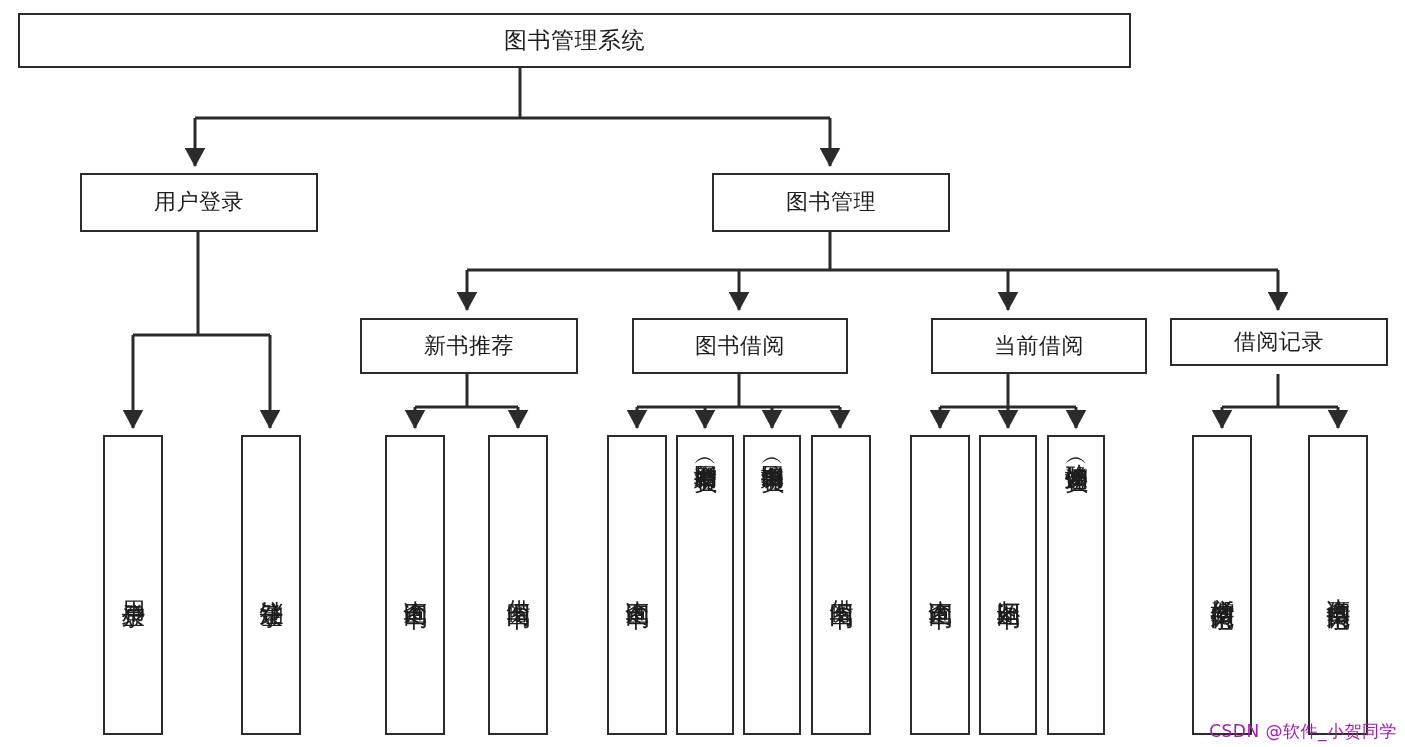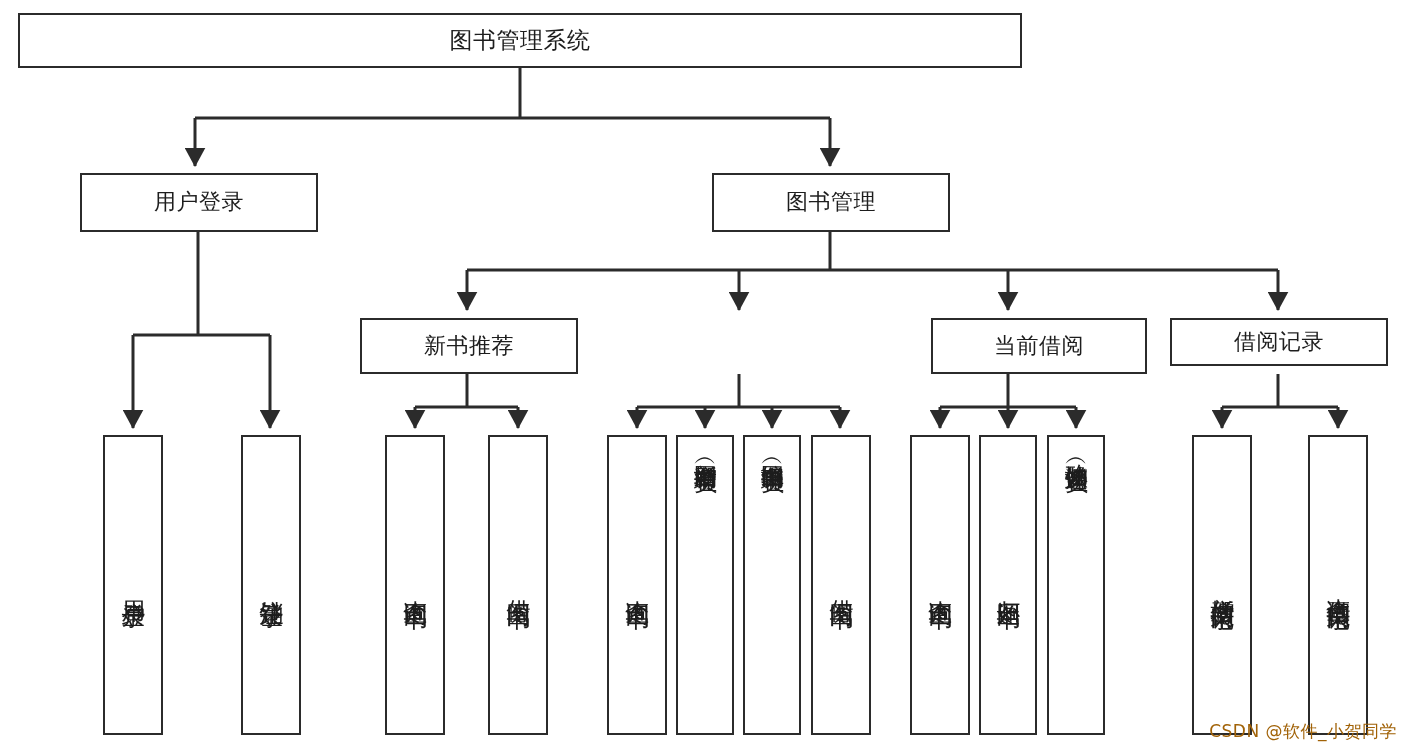--- a/index.html
+++ b/index.html
@@ -66,21 +66,21 @@
   }
   .node.v.mid {
     align-items: center;
     padding-top: 0;
   }
   #watermark {
     position: absolute;
     right: 8px;
     bottom: 4px;
     font-size: 17px;
-    color: #a16207;
+    color: #a21caf;
     letter-spacing: 0.5px;
     z-index: 3;
     white-space: nowrap;
   }
 </style>
 </head>
 <body>
 
 <div id="canvas">
 
@@ -127,34 +127,37 @@
       <path d="M 1008 407 L 1008 428" marker-end="url(#arw)"></path>
       <path d="M 1076 407 L 1076 428" marker-end="url(#arw)"></path>
 
       <path d="M 1278 374 L 1278 407"></path>
       <path d="M 1222 407 L 1338 407"></path>
       <path d="M 1222 407 L 1222 428" marker-end="url(#arw)"></path>
       <path d="M 1338 407 L 1338 428" marker-end="url(#arw)"></path>
     </g>
   </svg>
 
-  <div class="node h root" style="left:18px; top:13px; width:1004px; height:55px;">
+  <div class="node h root" style="left:18px; top:13px; width:1113px; height:55px;">
     <span class="label">图书管理系统</span>
   </div>
 
   <div class="node h" style="left:80px; top:173px; width:238px; height:59px;">
     <span class="label">用户登录</span>
   </div>
   <div class="node h" style="left:712px; top:173px; width:238px; height:59px;">
     <span class="label">图书管理</span>
   </div>
 
   <div class="node h" style="left:360px; top:318px; width:218px; height:56px;">
     <span class="label">新书推荐</span>
   </div>
+  <div class="node h" style="left:632px; top:318px; width:216px; height:56px;">
+    <span class="label">图书借阅</span>
+  </div>
   <div class="node h" style="left:901px; top:318px; width:216px; height:56px;margin-left:30px;">
     <span class="label">当前借阅</span>
   </div>
   <div class="node h" style="left:1170px; top:318px; width:218px; height:48px;">
     <span class="label">借阅记录</span>
   </div>
 
   <div class="node v mid" style="left:103px; top:435px; width:60px; height:300px;">
     <span class="label">用户登录</span>
   </div>

